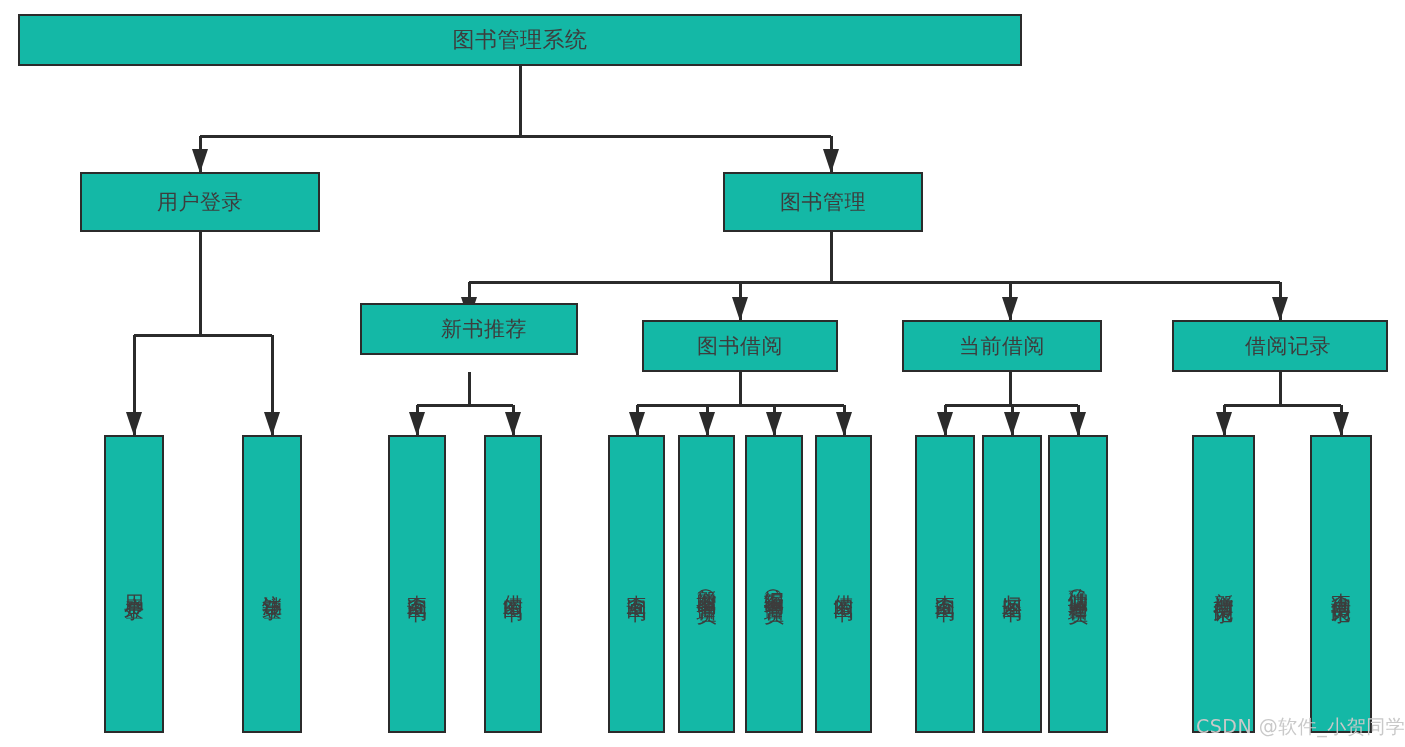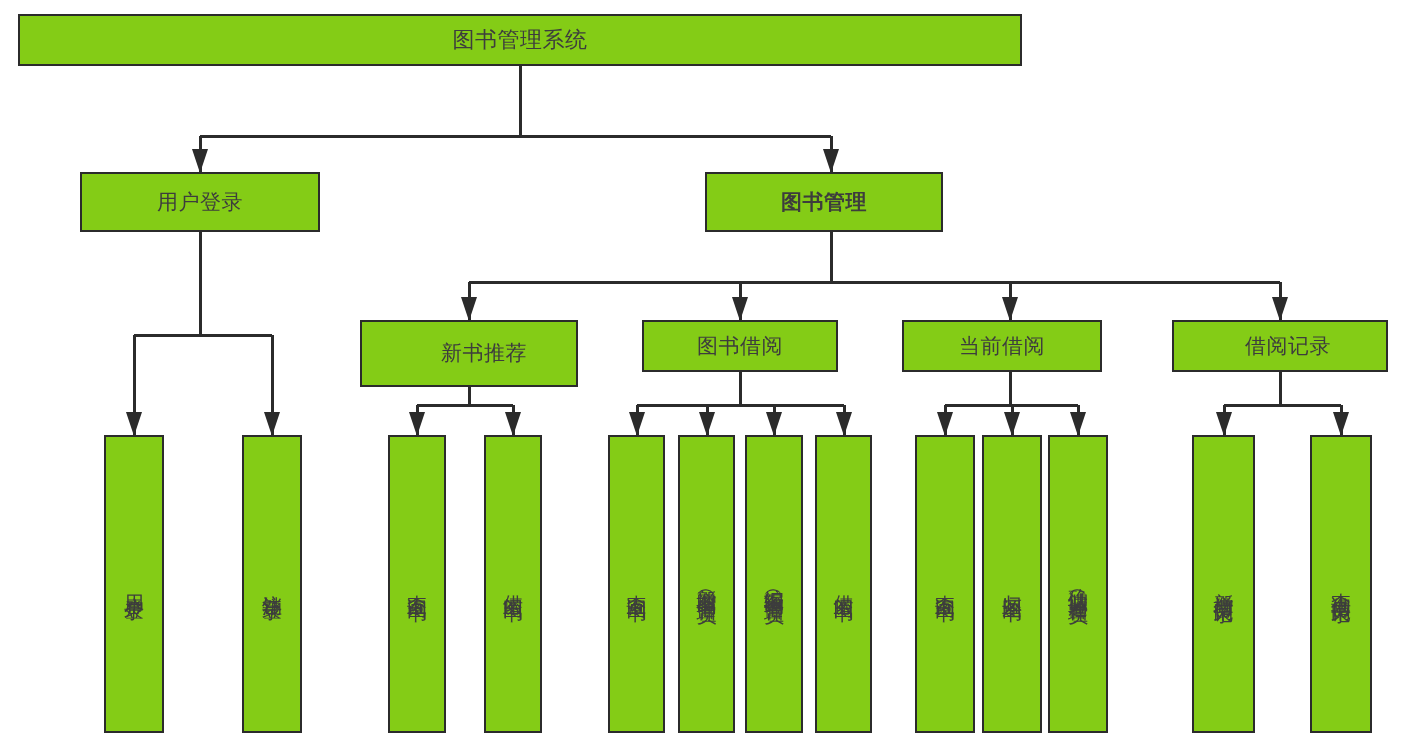--- a/index.html
+++ b/index.html
@@ -20,21 +20,21 @@
   #wires {
     position: absolute;
     left: 0;
     top: 0;
     width: 1405px;
     height: 747px;
   }
   .node {
     position: absolute;
     box-sizing: border-box;
-    background: #84cc16;
+    background: #14b8a6;
     border: 2px solid #2b2b2b;
     display: flex;
     align-items: center;
     justify-content: center;
     overflow: hidden;
   }
   .node-label {
     color: #3d3d3d;
     font-family: "DejaVu Sans", "Liberation Sans", sans-serif;
     line-height: 1.06;
@@ -122,24 +122,24 @@
       <line x1="1341" y1="405" x2="1341" y2="435" stroke="#2b2b2b" stroke-width="3" shape-rendering="crispEdges"></line>
       <path d="M1333,412 L1349,412 L1341,436 Z" fill="#2b2b2b"></path>
     </svg>
   <div id="nodes">
       <div class="node horizontal root" style="left: 18px; top: 14px; width: 1004px; height: 52px;">
         <span class="node-label">图书管理系统</span>
       </div>
       <div class="node horizontal" style="left: 80px; top: 172px; width: 240px; height: 60px;">
         <span class="node-label">用户登录</span>
       </div>
-      <div class="node horizontal" style="left: 705px; top: 172px; width: 238px; height: 60px; font-weight: bold;">
+      <div class="node horizontal" style="left: 723px; top: 172px; width: 200px; height: 60px;">
         <span class="node-label">图书管理</span>
       </div>
-      <div class="node horizontal" style="left: 360px; top: 320px; width: 218px; height: 67px; padding-left: 30px;">
+      <div class="node horizontal" style="left: 360px; top: 303px; width: 218px; height: 52px; padding-left: 30px;">
         <span class="node-label">新书推荐</span>
       </div>
       <div class="node horizontal" style="left: 632px; top: 320px; width: 196px; height: 52px; margin-left: 10px;">
         <span class="node-label">图书借阅</span>
       </div>
       <div class="node horizontal" style="left: 902px; top: 320px; width: 200px; height: 52px;">
         <span class="node-label">当前借阅</span>
       </div>
       <div class="node horizontal" style="left: 1172px; top: 320px; width: 216px; height: 52px; padding-left: 16px;">
         <span class="node-label">借阅记录</span>
@@ -177,13 +177,14 @@
       <div class="node vertical" style="left: 1048px; top: 435px; width: 60px; height: 298px;">
         <span class="node-label">确认归还（管理员）</span>
       </div>
       <div class="node vertical" style="left: 1192px; top: 435px; width: 63px; height: 298px;">
         <span class="node-label">新增借阅记录</span>
       </div>
       <div class="node vertical" style="left: 1310px; top: 435px; width: 62px; height: 298px;">
         <span class="node-label">查询借阅记录</span>
       </div>
     </div>
+  <div class="watermark" style="left: 1196px; top: 714px;">CSDN @软件_小贺同学</div>
 </div>
 
 </body></html>

